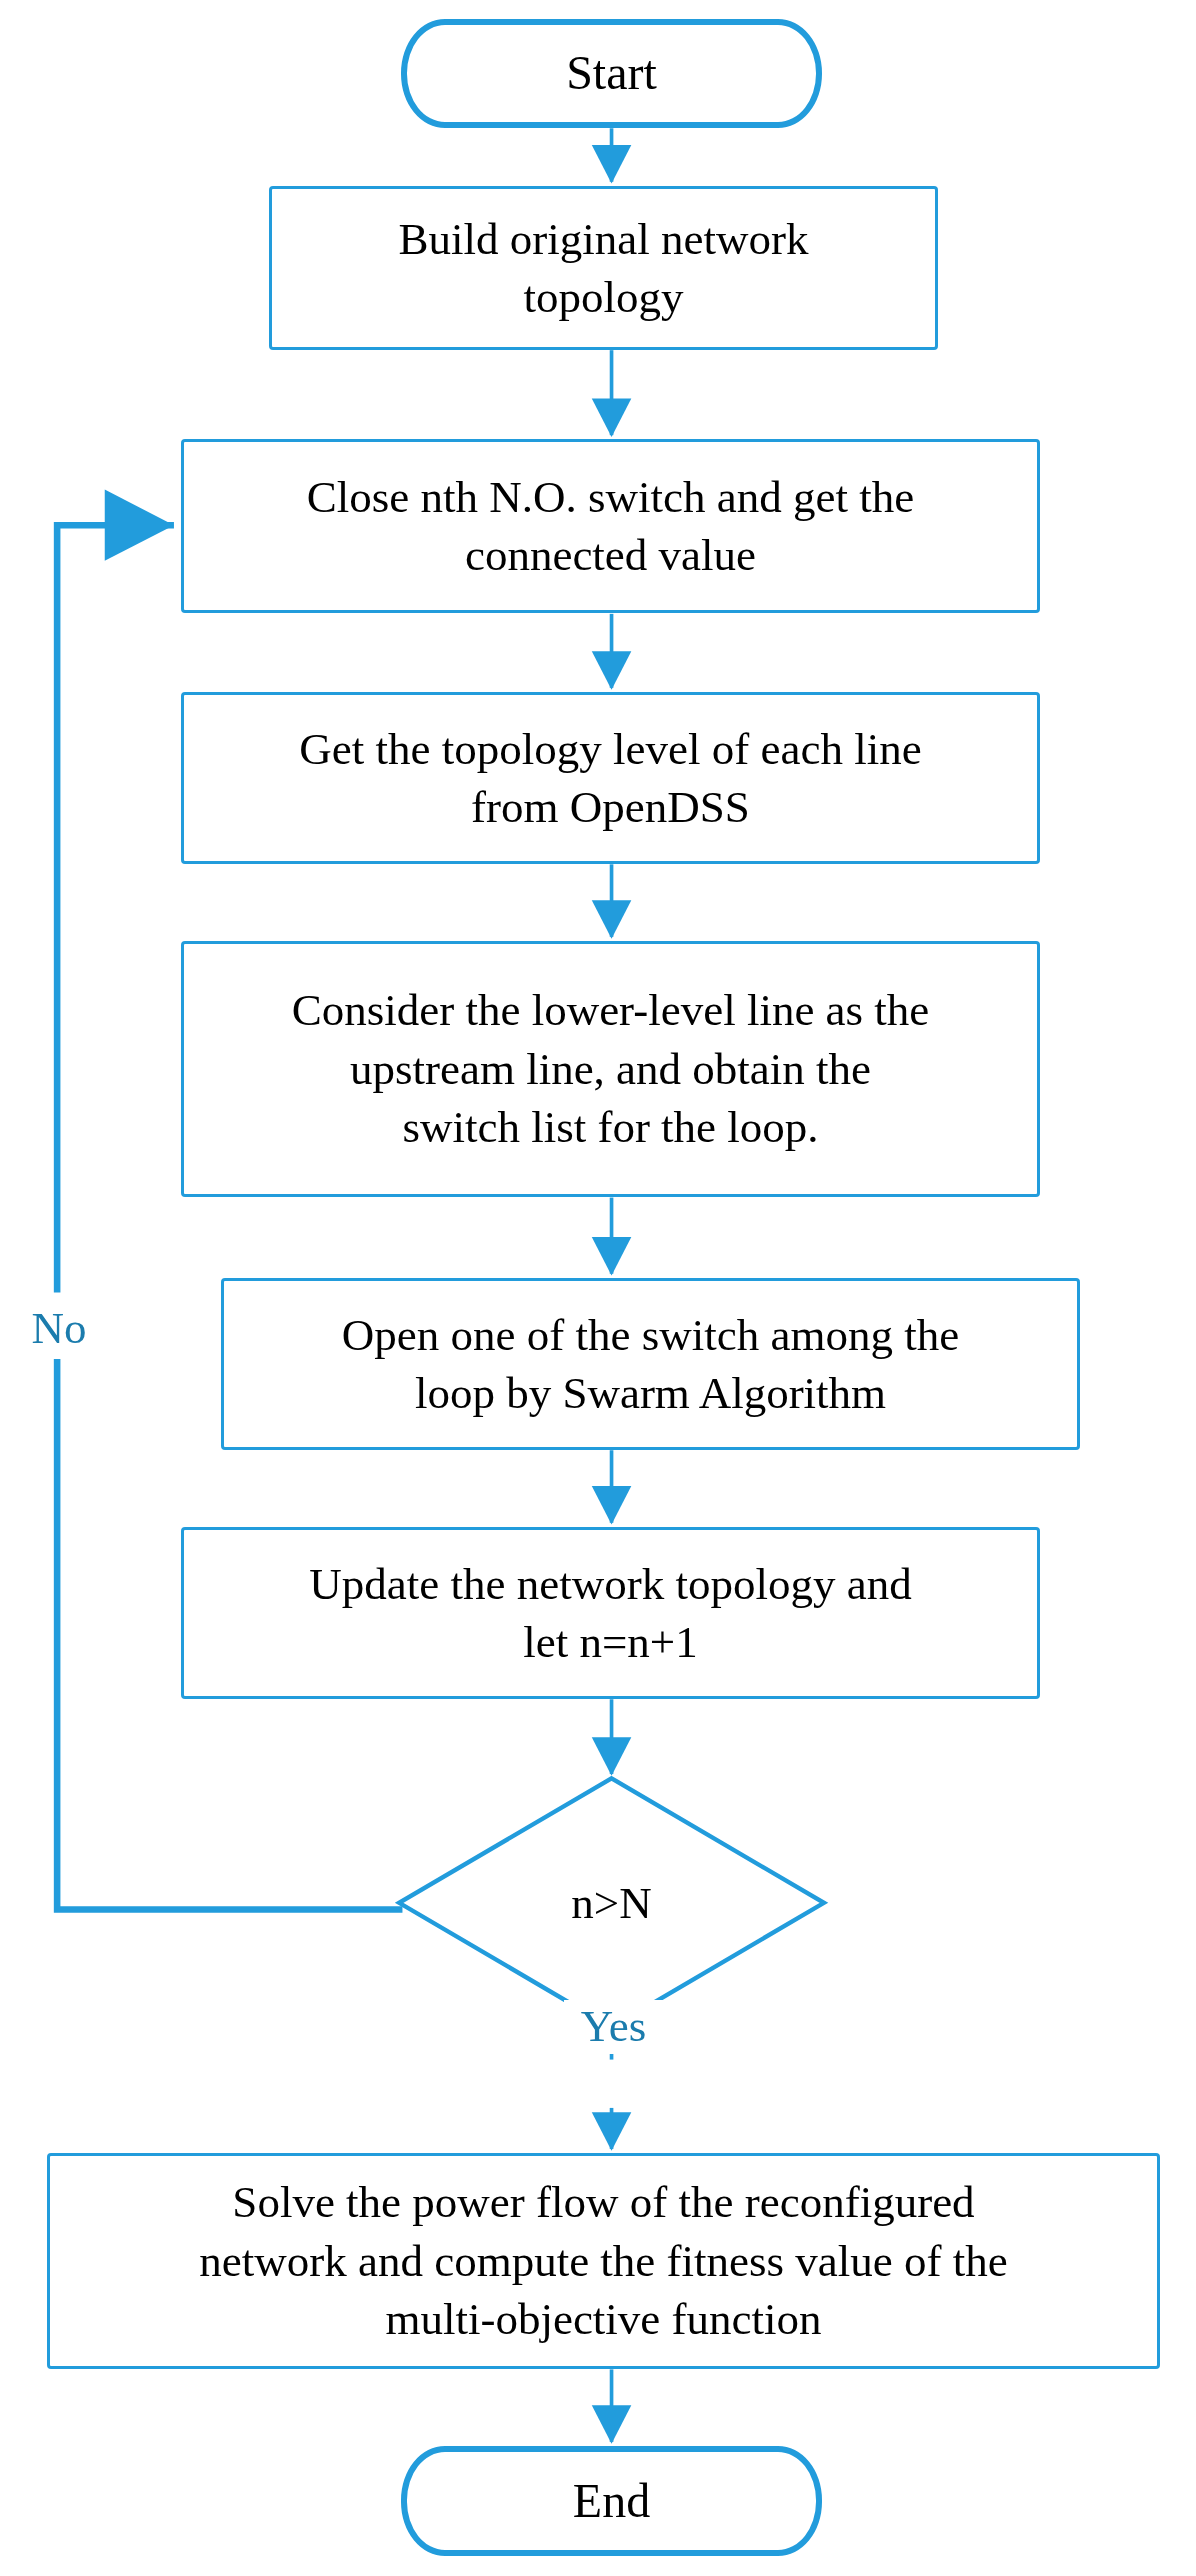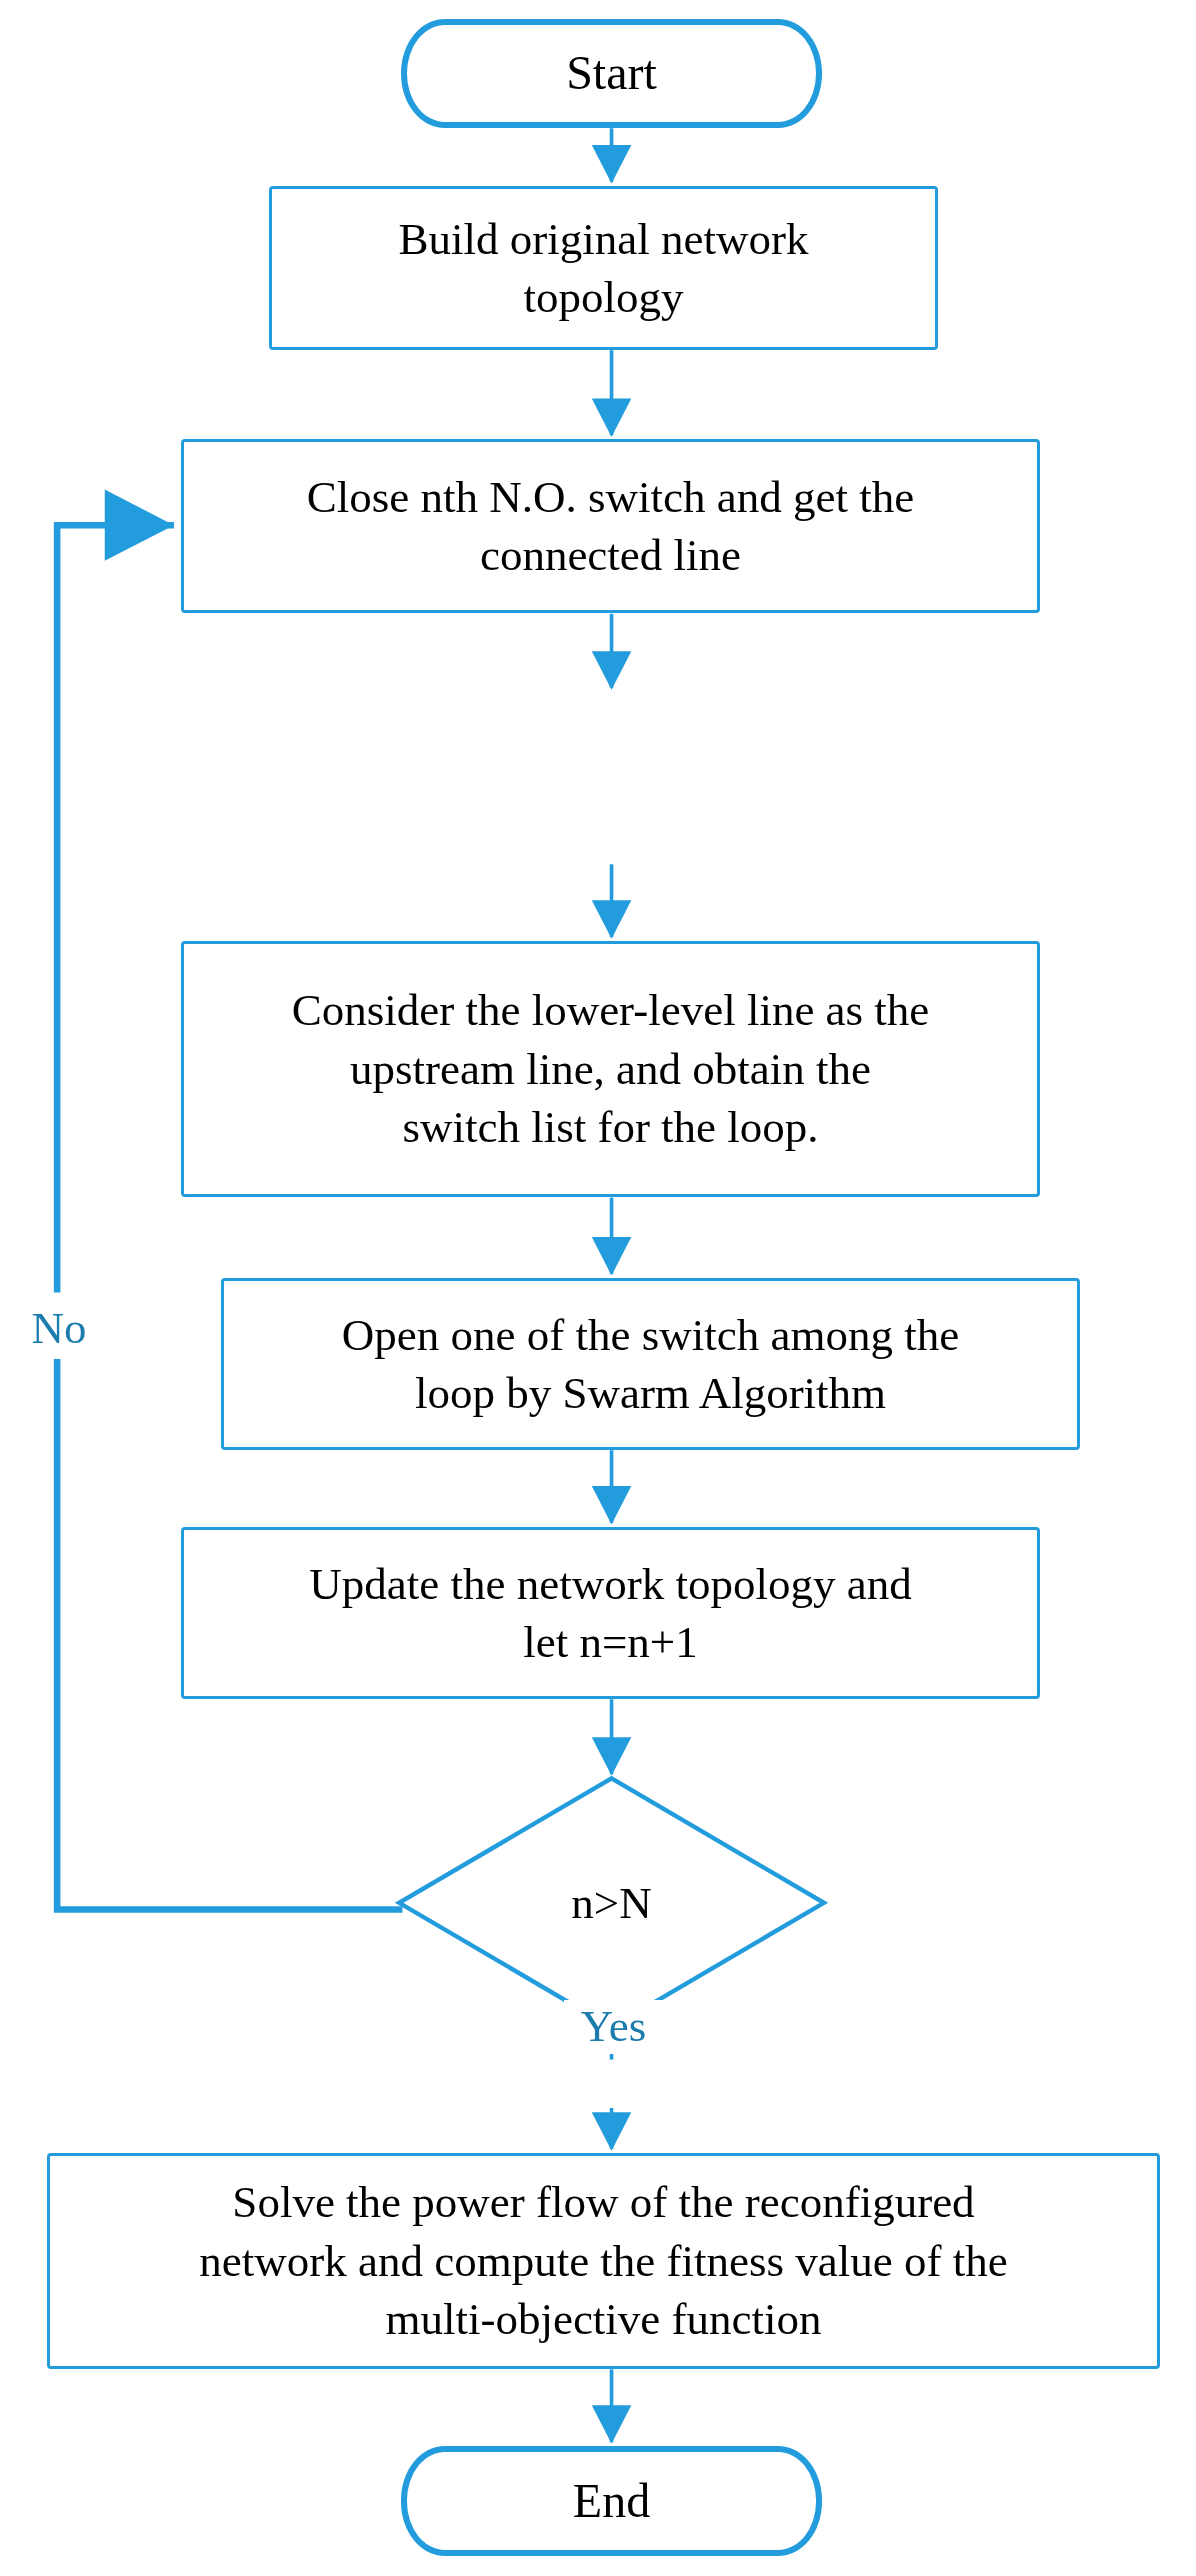--- a/index.html
+++ b/index.html
@@ -120,23 +120,27 @@
     <span class="label">Start</span>
   </div>
 
   <div class="node process" id="n-build">
     <span class="label">Build original network
 topology</span>
   </div>
 
   <div class="node process" id="n-close">
     <span class="label">Close nth N.O. switch and get the
-connected line</span>
+connected value</span>
   </div>
 
+  <div class="node process" id="n-topology">
+    <span class="label">Get the topology level of each line
+from OpenDSS</span>
+  </div>
 
   <div class="node process" id="n-consider">
     <span class="label">Consider the lower-level line as the
 upstream line, and obtain the
 switch list for the loop.</span>
   </div>
 
   <div class="node process" id="n-open">
     <span class="label">Open one of the switch among the
 loop by Swarm Algorithm</span>

